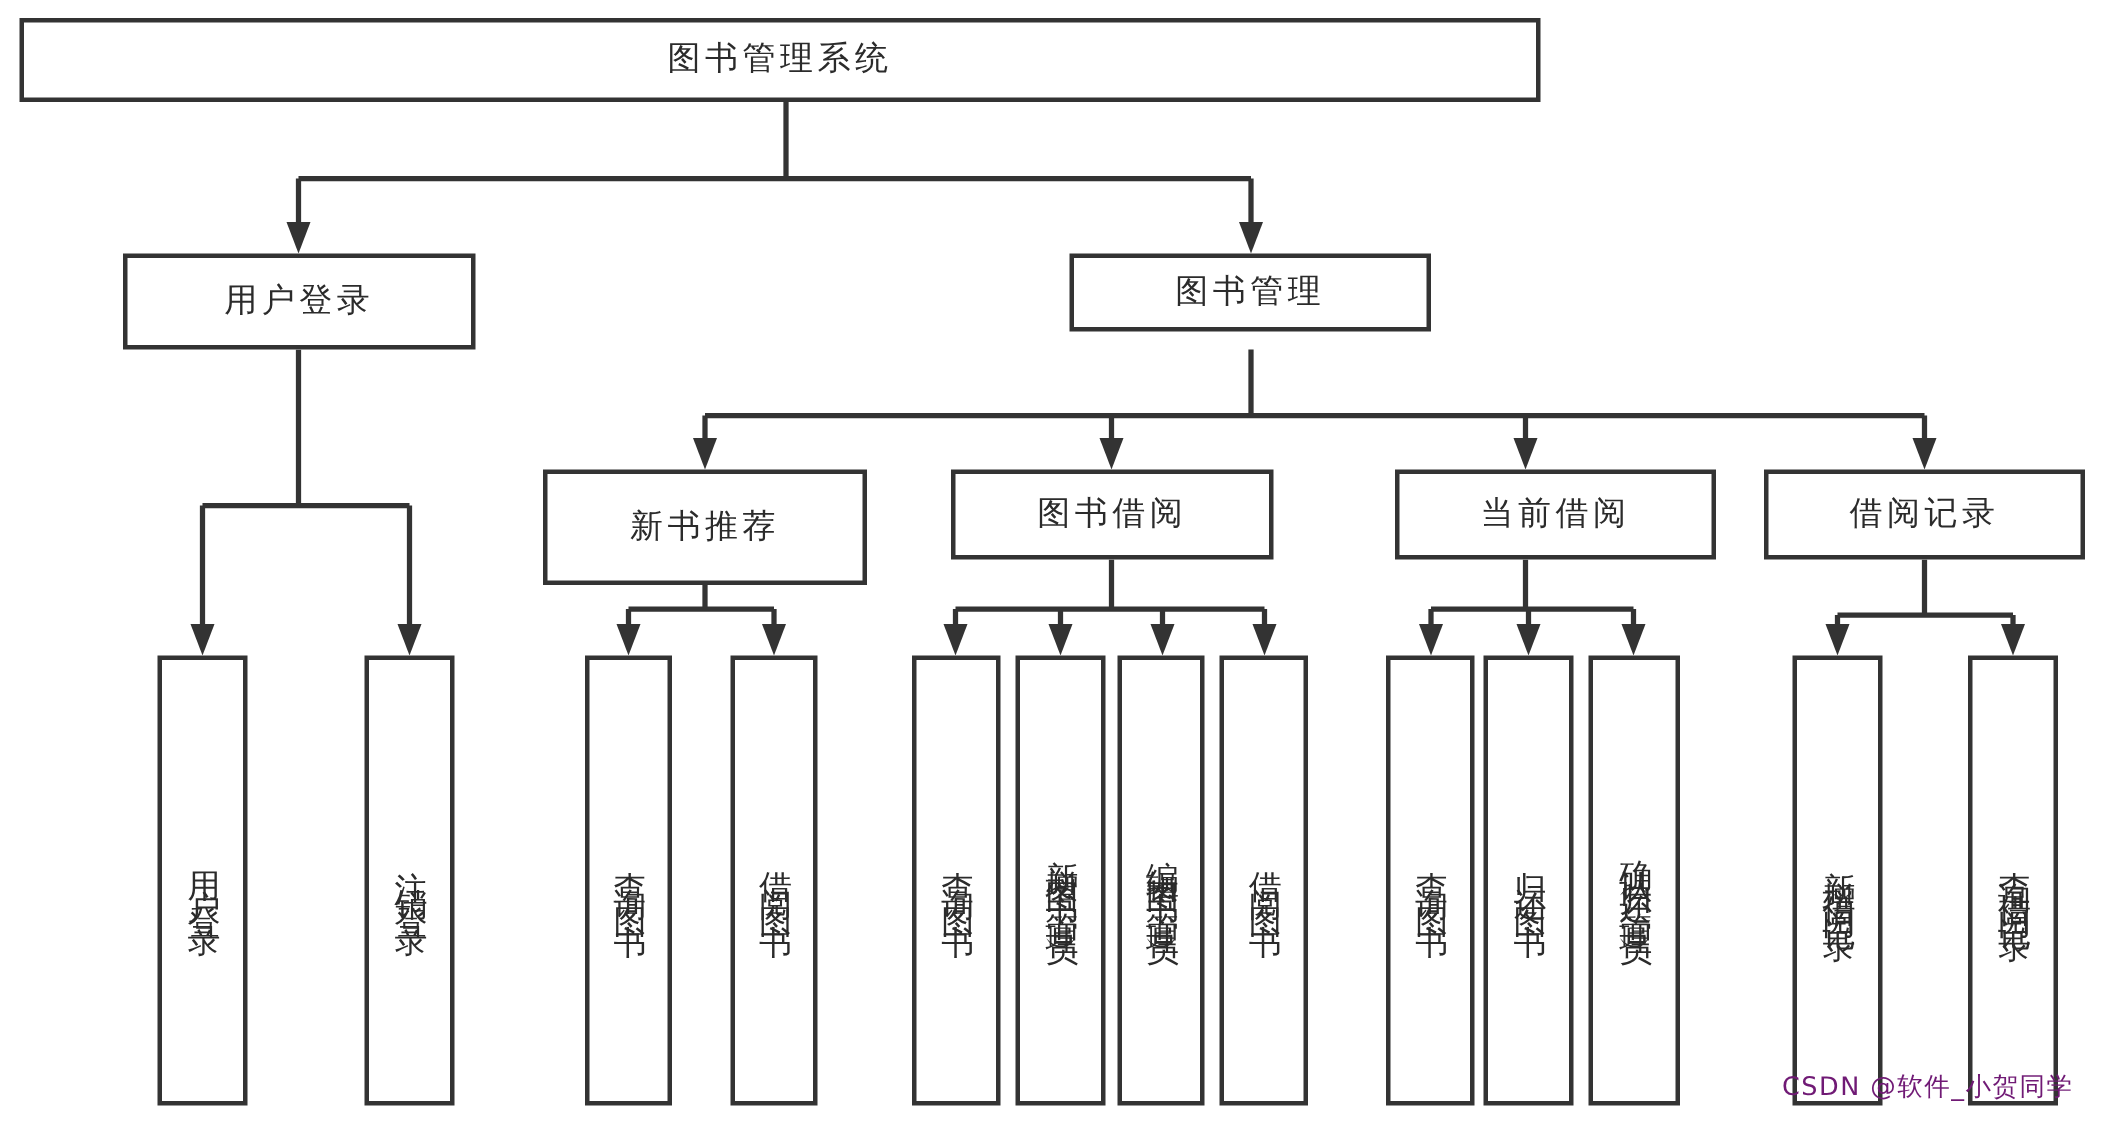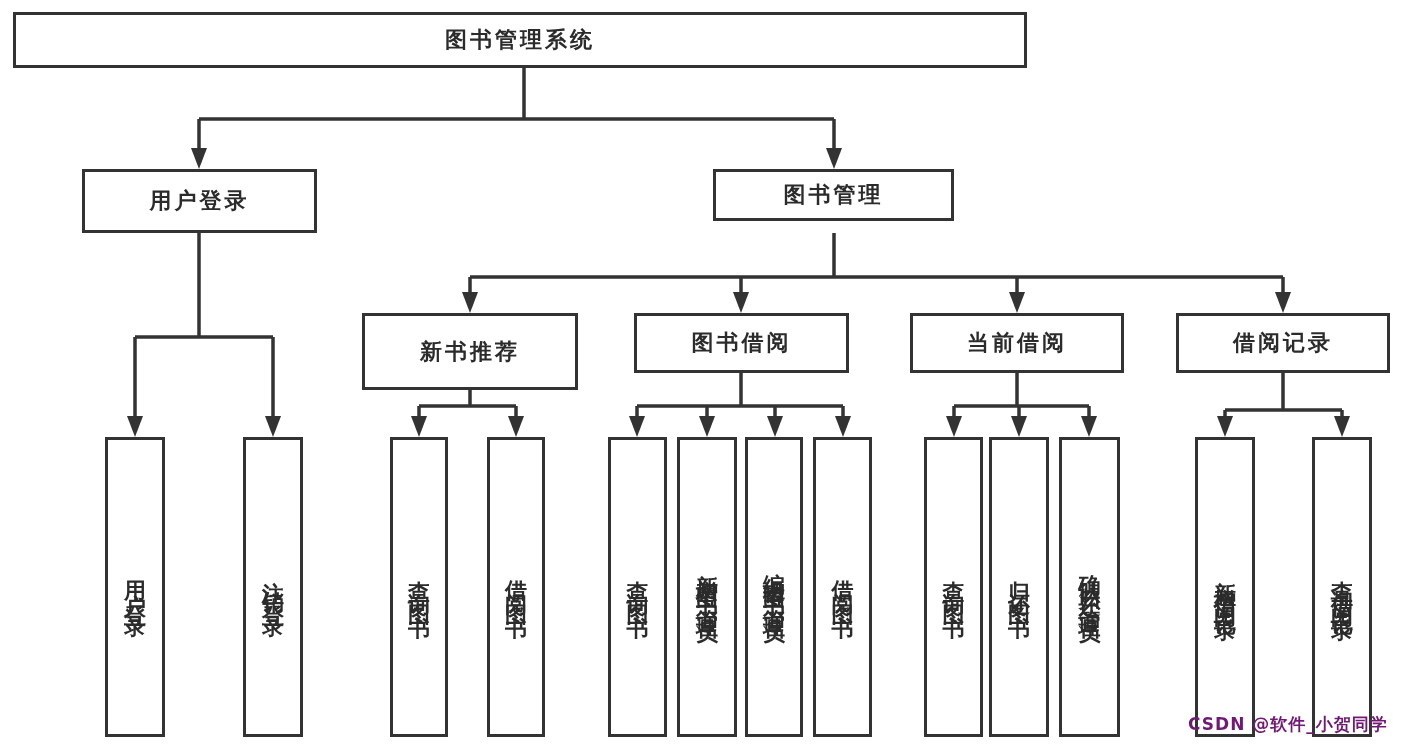--- a/index.html
+++ b/index.html
@@ -3,21 +3,20 @@
 <meta charset="utf-8">
 <style>
   html, body { margin: 0; padding: 0; background: #ffffff; }
   .stage {
     position: relative;
     width: 1405px;
     height: 747px;
     background: #ffffff;
     font-family: "DejaVu Sans", sans-serif;
     overflow: hidden;
-    font-weight: bold;
   }
   .wires {
     position: absolute;
     left: 0; top: 0;
     width: 1405px; height: 747px;
     z-index: 1;
   }
   .box {
     position: absolute;
     box-sizing: border-box;
@@ -47,21 +46,21 @@
   .ls6 { letter-spacing: 8px; }    
   .ls9 { letter-spacing: 7px; }    
 
   
   .n-root  { left: 13px;  top: 12px;  width: 1014px; height: 56px; }
   .n-login { left: 82px;  top: 169px; width: 235px;  height: 64px; }
   .n-mgmt  { left: 713px; top: 169px; width: 241px;  height: 52px; }
 
   .n-rec   { left: 362px;  top: 313px; width: 216px; height: 77px; }
   .n-bor   { left: 634px;  top: 313px; width: 215px; height: 60px; }
-  .n-cur   { left: 910px;  top: 313px; width: 214px; height: 60px; }
+  .n-cur   { left: 930px;  top: 313px; width: 214px; height: 60px; }
   .n-hist  { left: 1176px; top: 313px; width: 214px; height: 60px; }
 
   .leaf { top: 437px; height: 300px; }
   .l-a1 { left: 105px;  width: 60px; }
   .l-a2 { left: 243px;  width: 60px; }
   .l-b1 { left: 390px;  width: 58px; }
   .l-b2 { left: 487px;  width: 58px; }
   .l-c1 { left: 608px;  width: 59px; }
   .l-c2 { left: 677px;  width: 60px; }
   .l-c3 { left: 745px;  width: 58px; }

